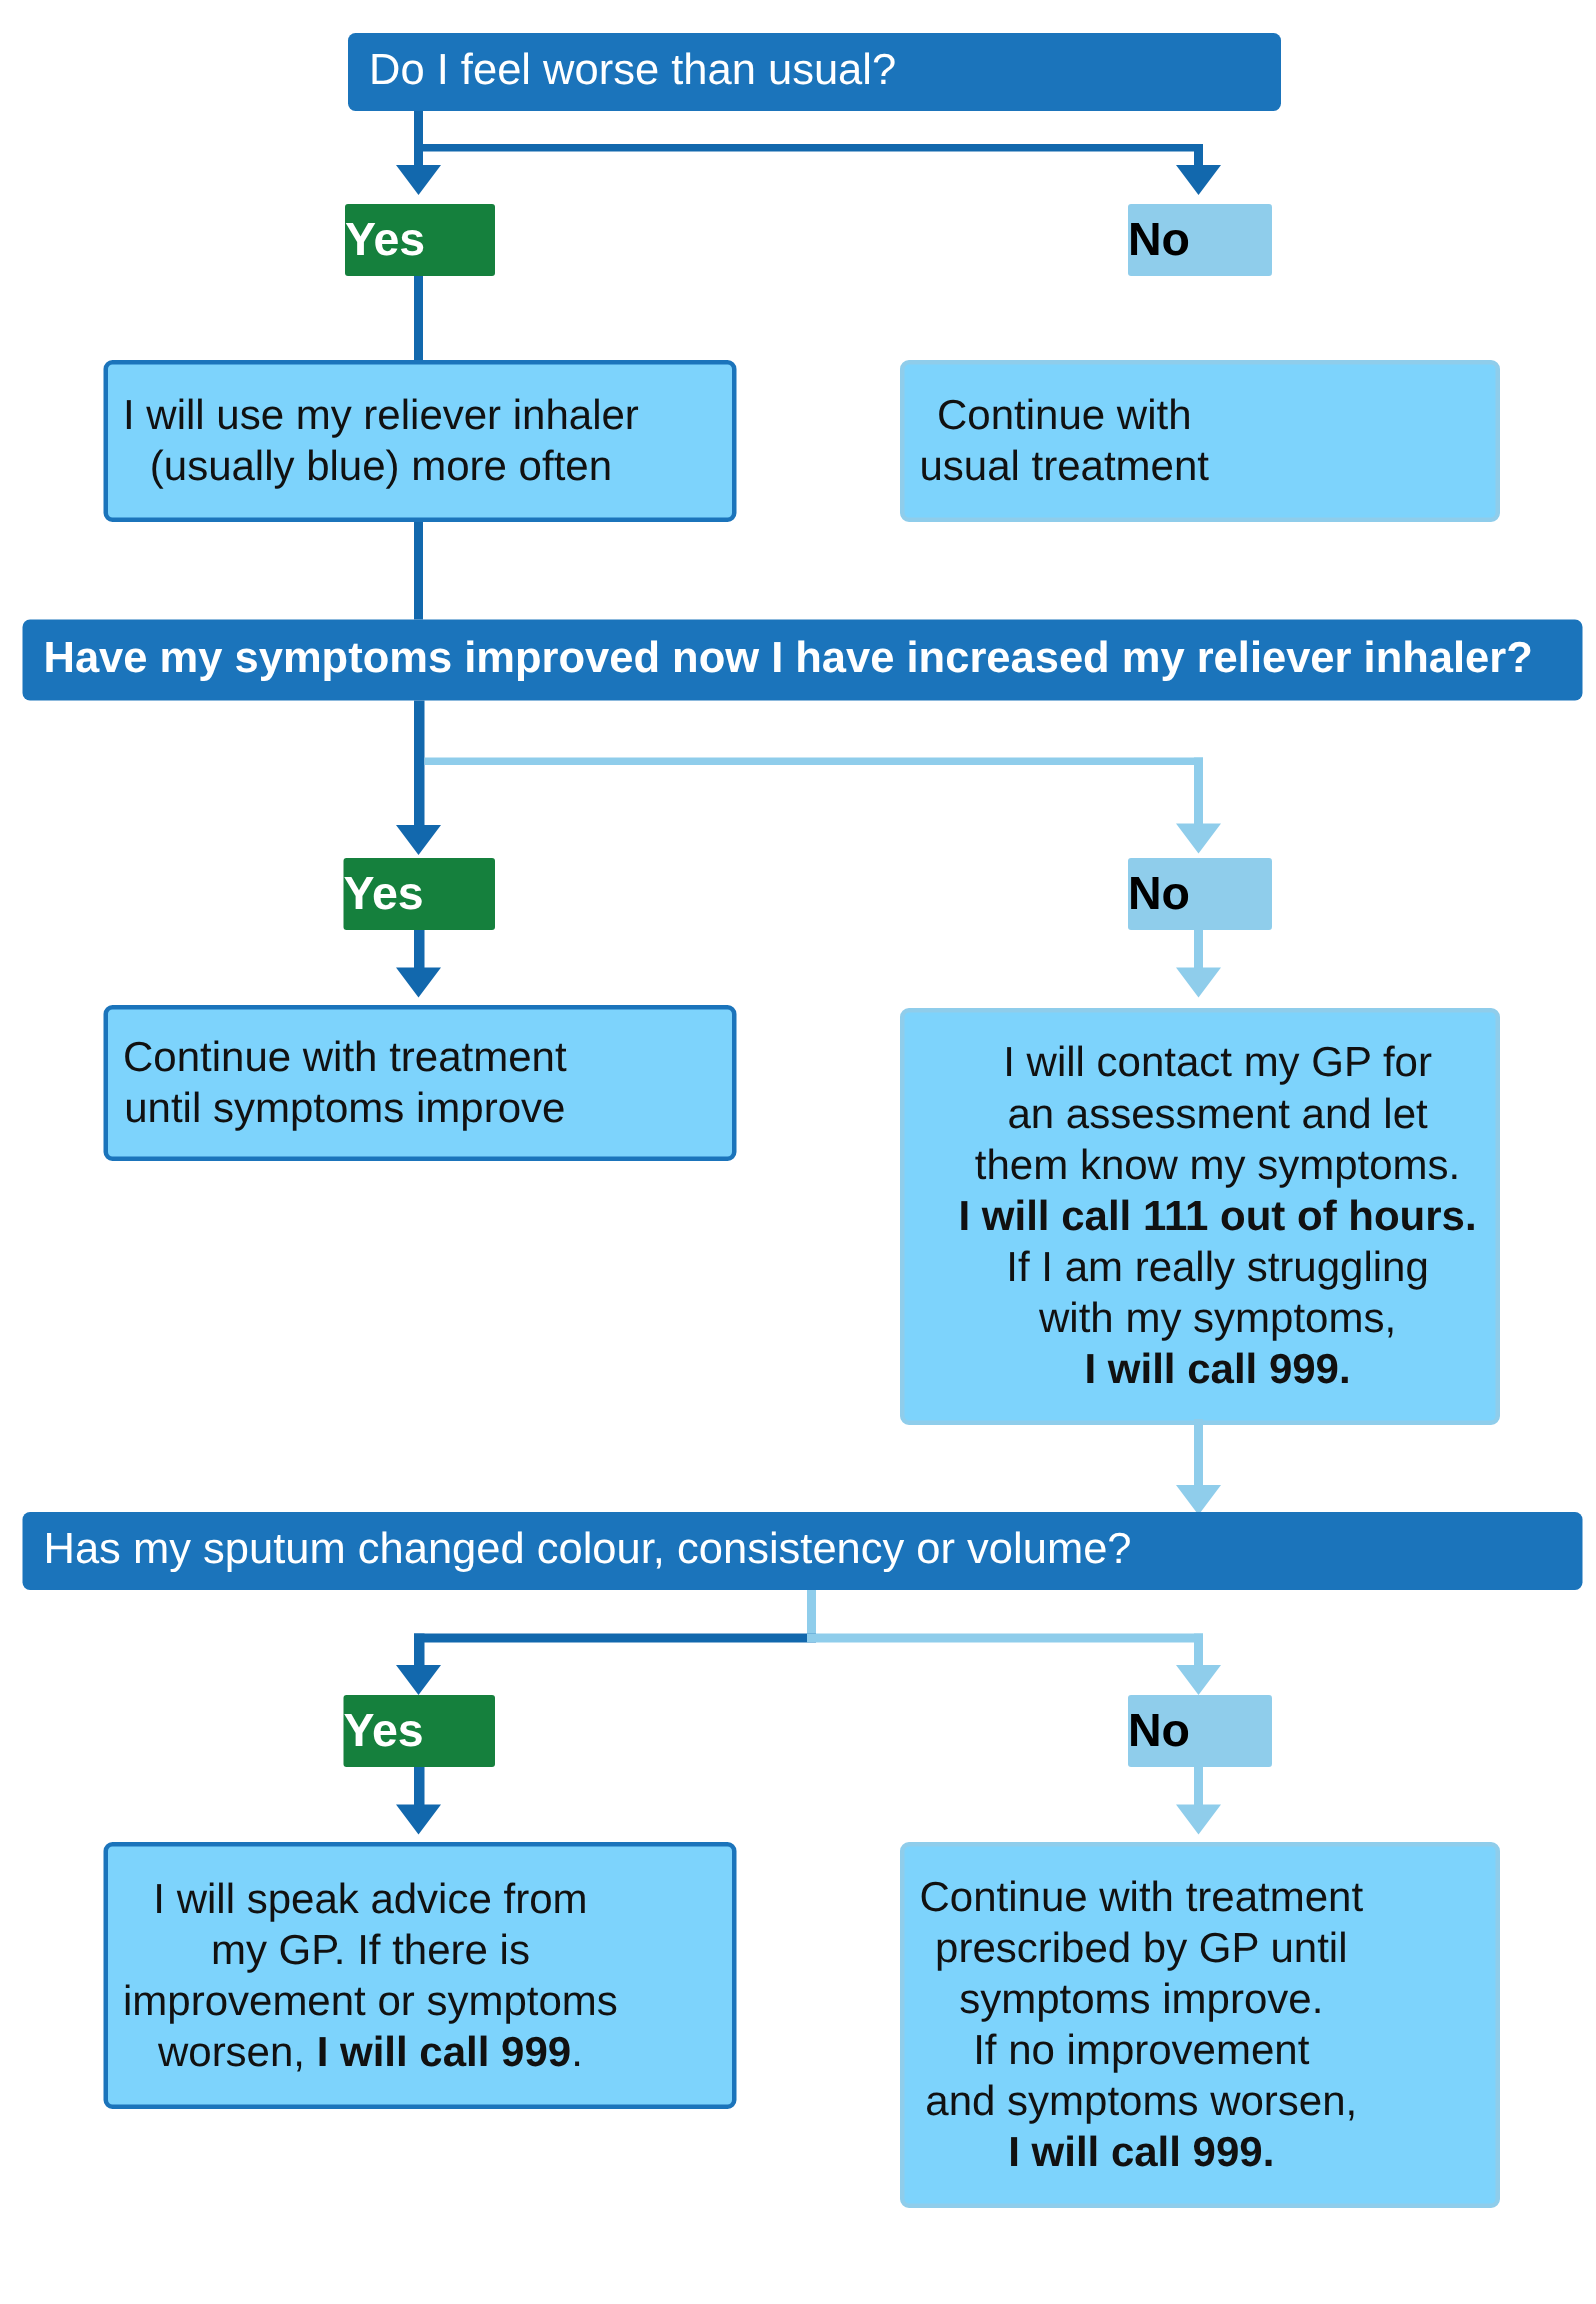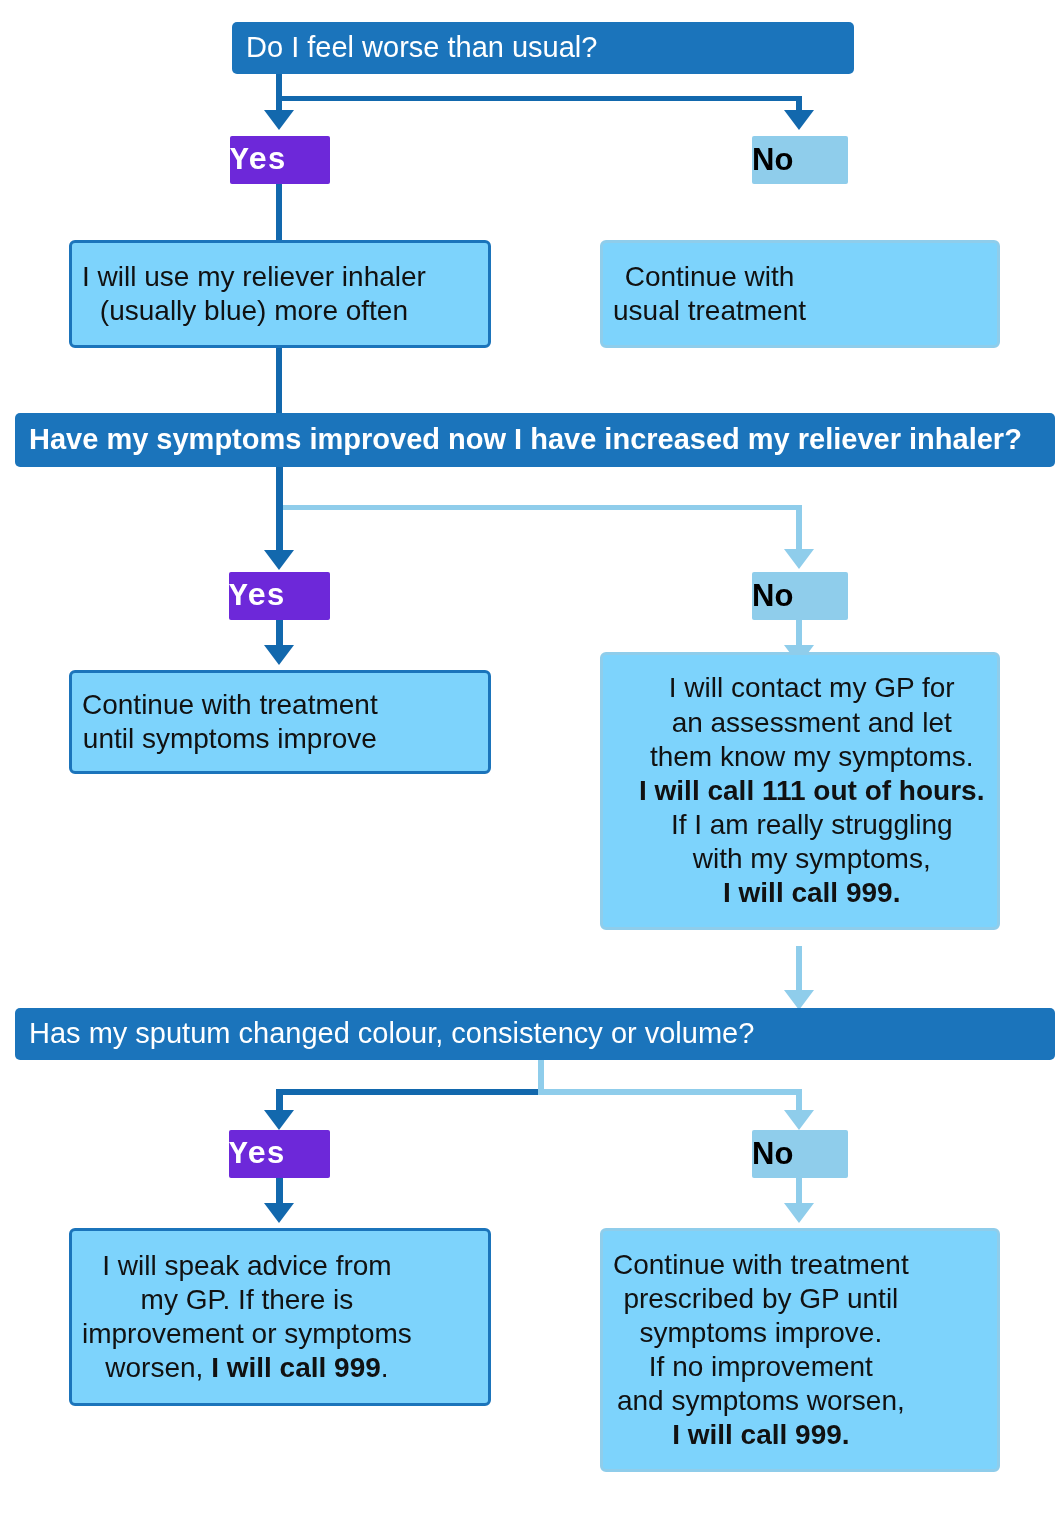--- a/index.html
+++ b/index.html
@@ -37,26 +37,25 @@
     color: #ffffff;
     border-radius: 5px;
     font-size: 29px;
     line-height: 1.15;
     padding: 4px 14px;
   }
   .banner.bold { font-weight: bold; }
 
   
   .chip-yes {
-    background: #6d28d9;
+    background: #15803d;
     color: #ffffff;
     font-weight: bold;
     font-size: 31px;
     border-radius: 2px;
-    font-family: Liberation Mono, monospace;
   }
   .chip-no {
     background: #8fcdeb;
     color: #000000;
     font-weight: bold;
     font-size: 31px;
     border-radius: 2px;
   }
 
   
@@ -167,21 +166,21 @@
   <div class="ln light" style="left:796px; top:620px; width:6px; height:28px;"></div>
   <div class="arw light" style="left:784px; top:645px;"></div>
 
   <div class="node box dark" style="left:69px; top:670px; width:422px; height:104px;">
     <div>
       <div>Continue with treatment</div>
       <div>until symptoms improve</div>
     </div>
   </div>
 
-  <div class="node box light" style="left:600px; top:652px; width:400px; height:278px;padding-left:36px;">
+  <div class="node box light" style="left:600px; top:672px; width:400px; height:278px;padding-left:36px;">
     <div>
       <div>I will contact my GP for</div>
       <div>an assessment and let</div>
       <div>them know my symptoms.</div>
       <div style="font-weight:bold">I will call 111 out of hours.</div>
       <div>If I am really struggling</div>
       <div>with my symptoms,</div>
       <div style="font-weight:bold">I will call 999.</div>
     </div>
   </div>

